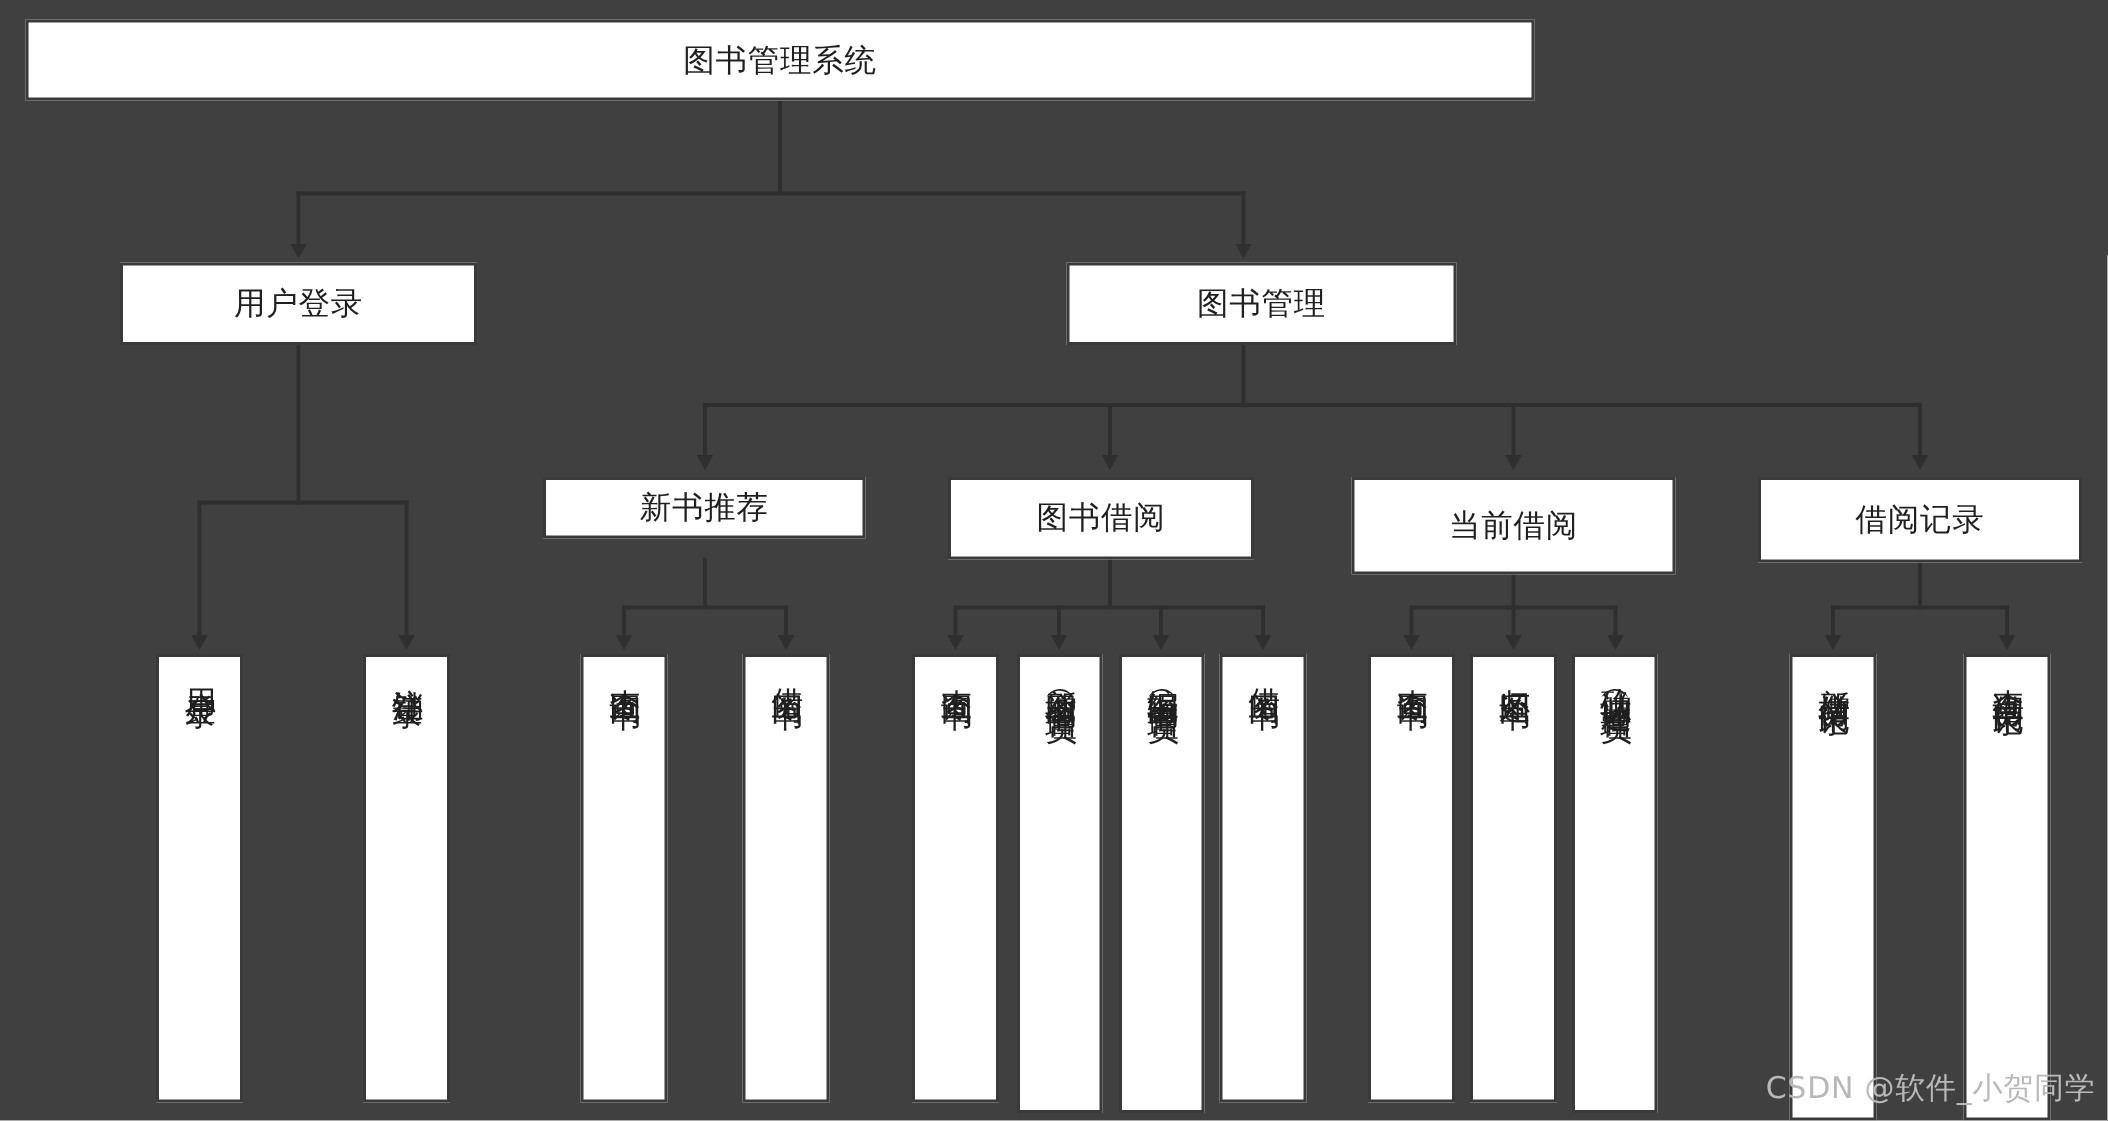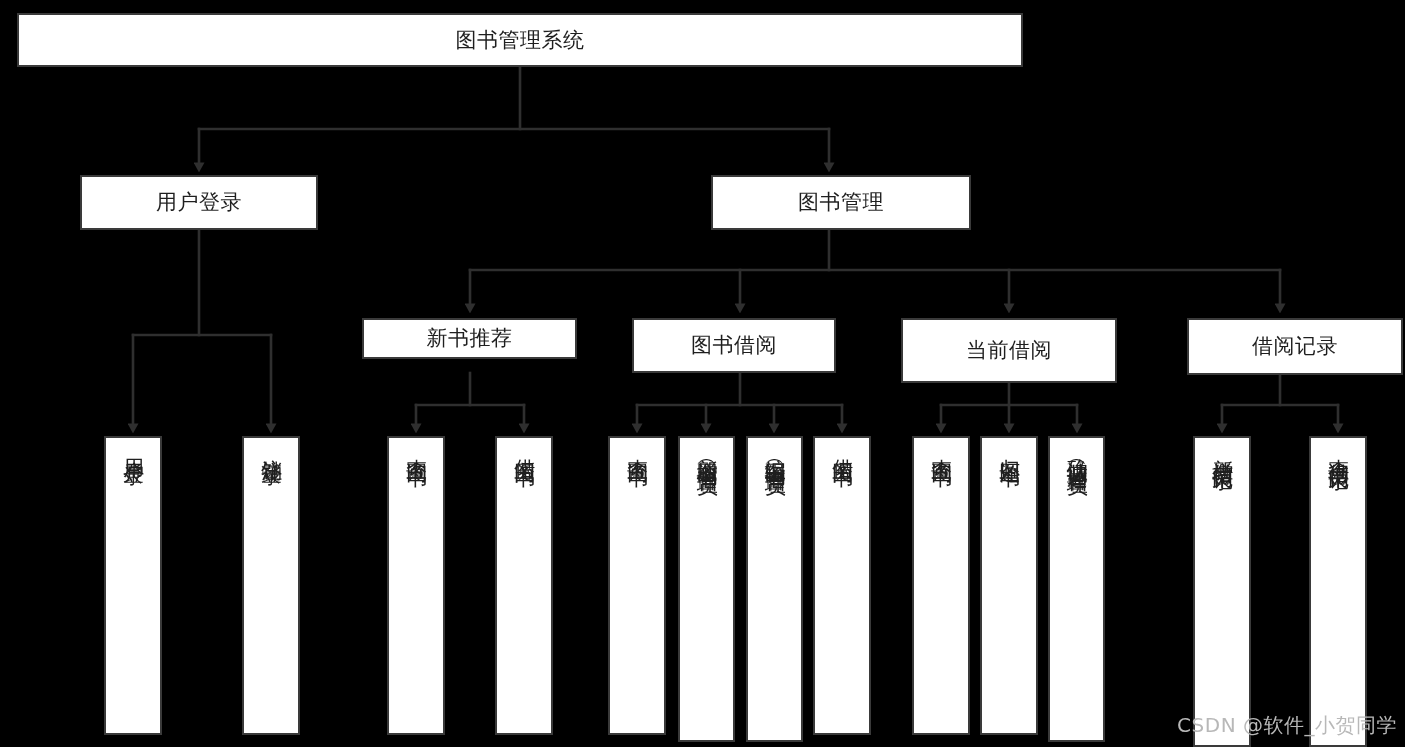--- a/index.html
+++ b/index.html
@@ -8,21 +8,21 @@
     background: #ffffff;
   }
   body {
     font-family: "DejaVu Sans", "Liberation Sans", sans-serif;
     color: #1a1a1a;
   }
   #diagram-root {
     position: relative;
     width: 1405px;
     height: 747px;
-    background: #000000;
+    background: #404040;
     overflow: hidden;
   }
   svg#connectors {
     position: absolute;
     left: 0;
     top: 0;
     width: 1405px;
     height: 747px;
     pointer-events: none;
   }
@@ -141,21 +141,21 @@
 
   <div class="node horizontal" style="left:362px; top:318px; width:215px; height:41px;">
     <span class="label">新书推荐</span>
   </div>
   <div class="node horizontal" style="left:632px; top:318px; width:204px; height:55px;">
     <span class="label">图书借阅</span>
   </div>
   <div class="node horizontal" style="left:901px; top:318px; width:216px; height:65px;">
     <span class="label">当前借阅</span>
   </div>
-  <div class="node horizontal" style="left:1172px; top:318px; width:216px; height:57px;margin-left:15px;">
+  <div class="node horizontal" style="left:1172px; top:318px; width:216px; height:57px;">
     <span class="label">借阅记录</span>
   </div>
 
   <div class="node vertical" style="left:104px; top:436px; width:58px; height:299px;">
     <span class="label">用户登录</span>
   </div>
   <div class="node vertical" style="left:242px; top:436px; width:58px; height:299px;">
     <span class="label">注销登录</span>
   </div>
 

